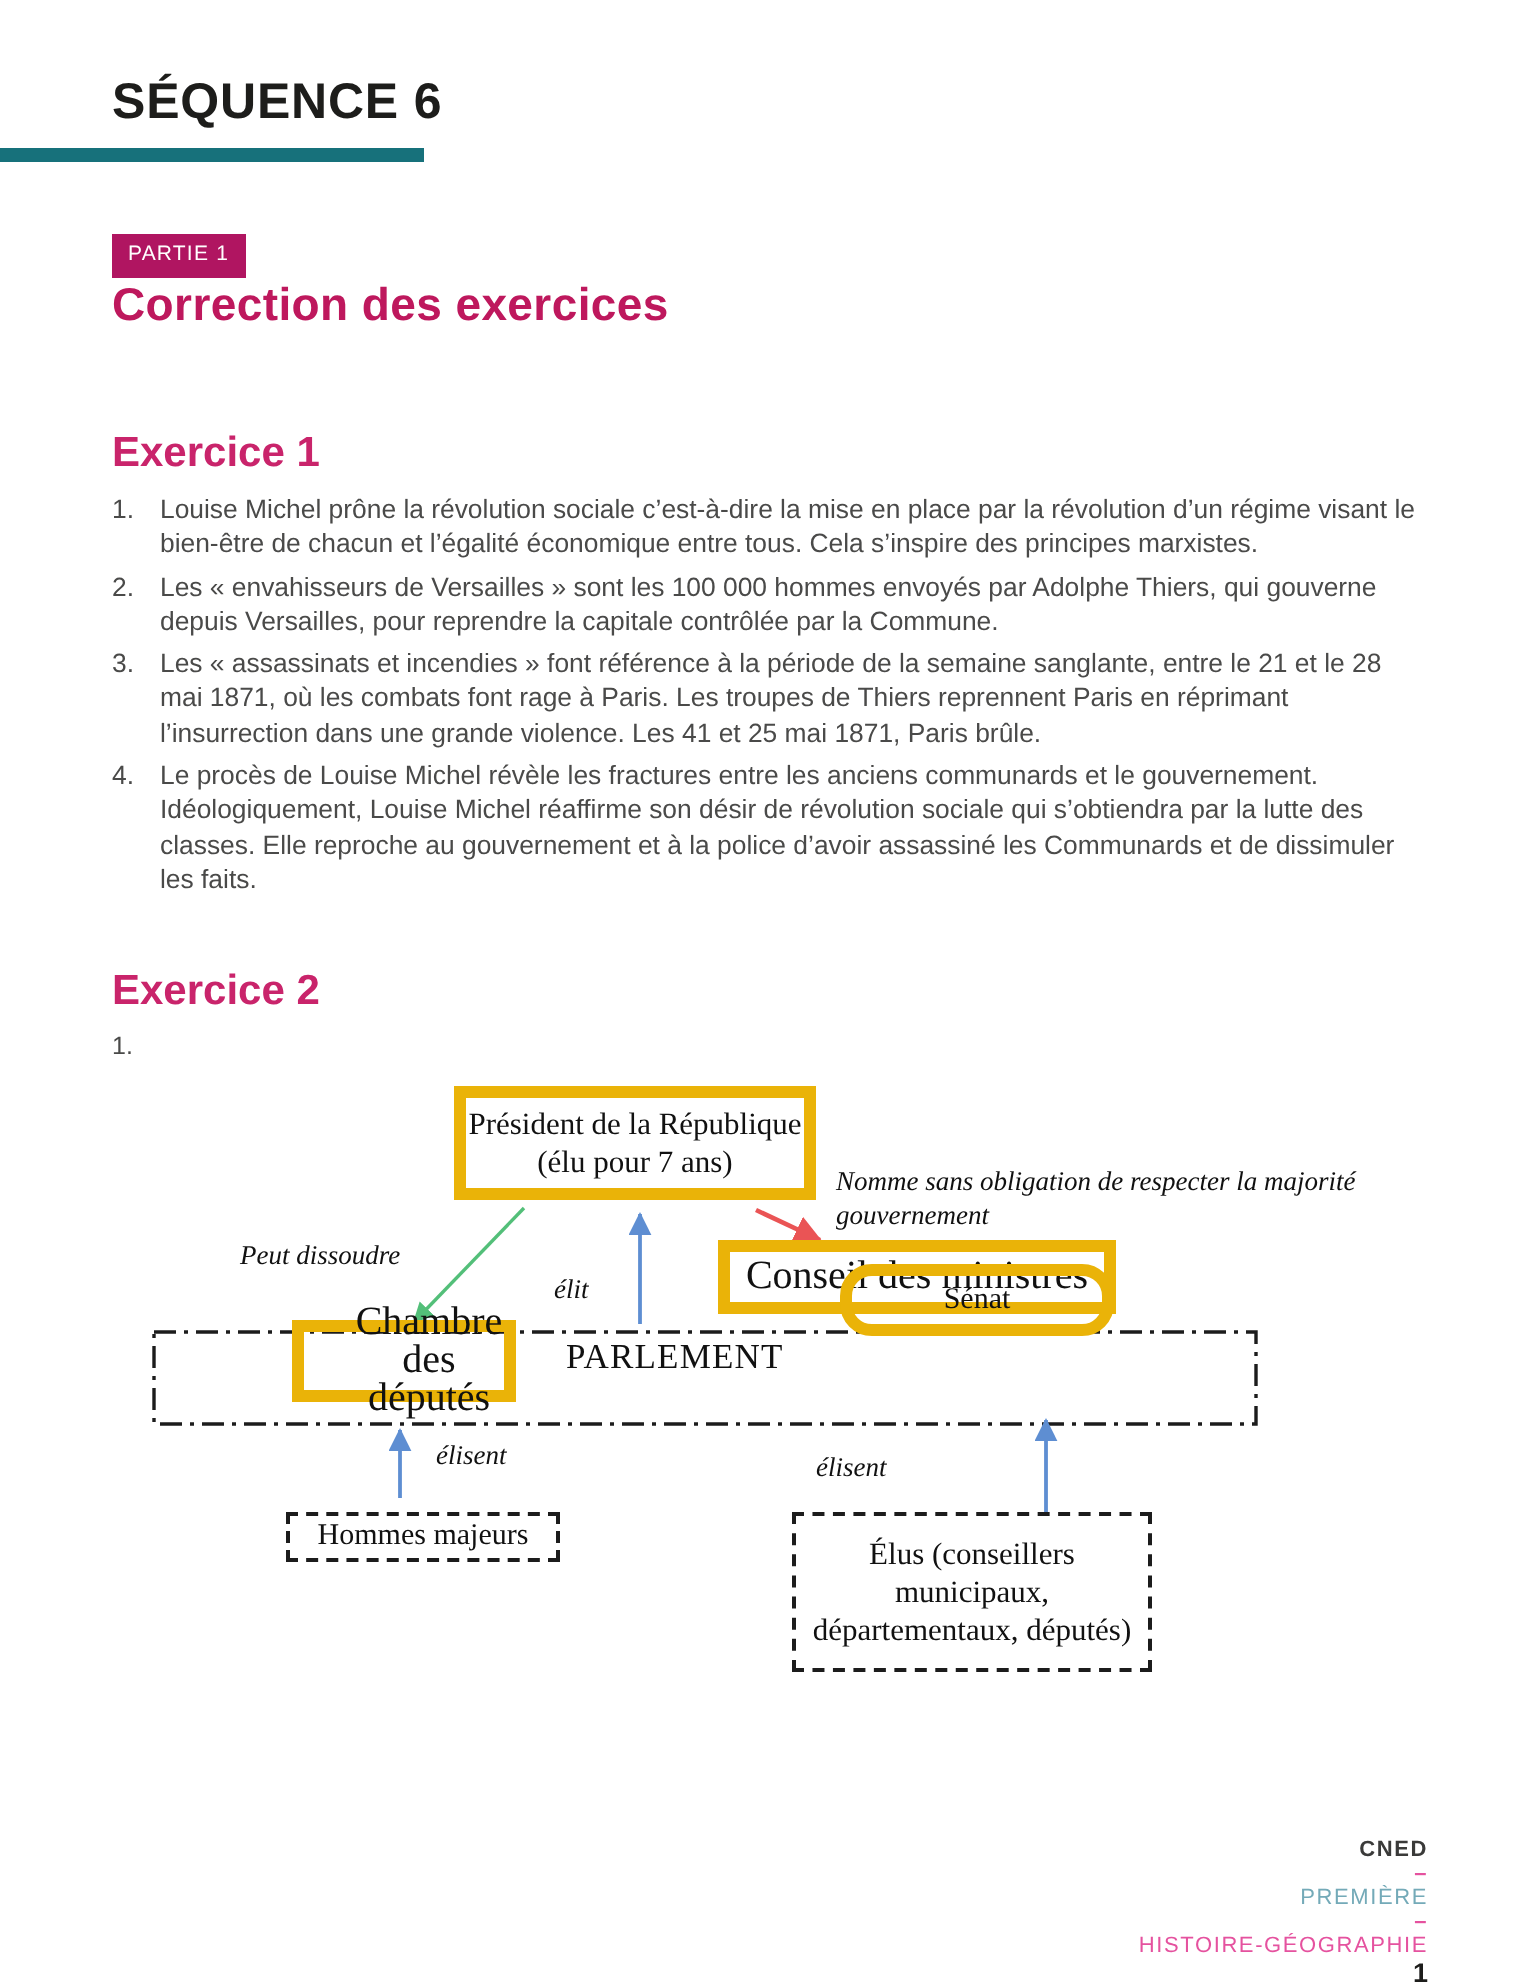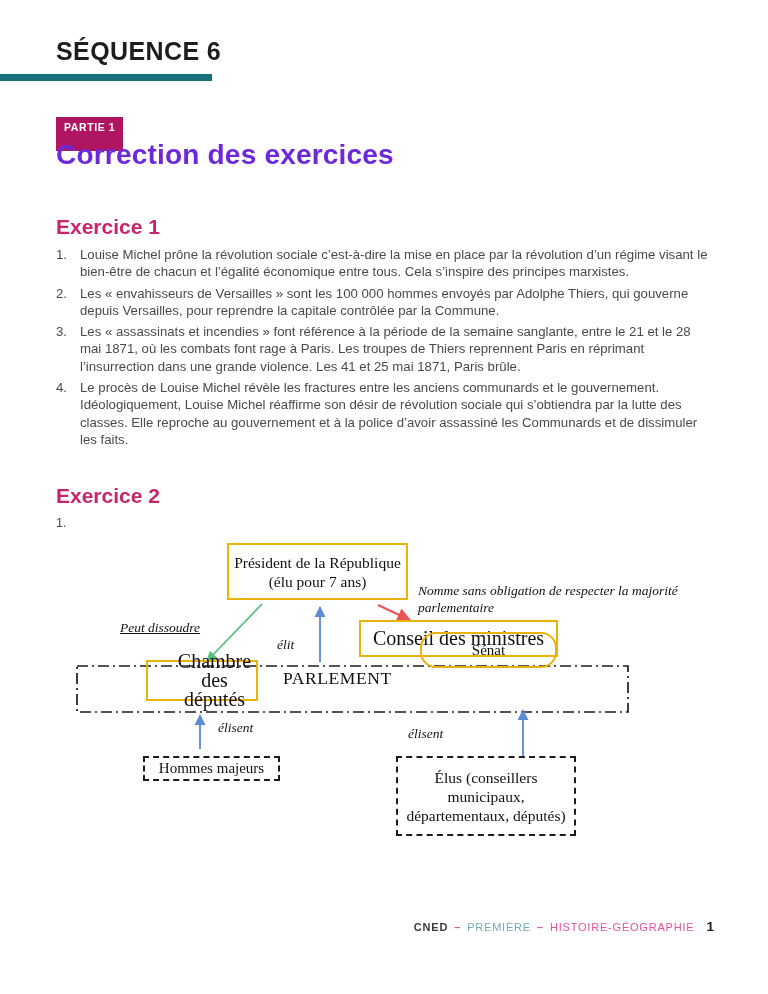--- a/index.html
+++ b/index.html
@@ -4,59 +4,59 @@
 <style>
   html,body{margin:0;padding:0;background:#ffffff;}
   .page{position:relative;width:768px;height:994px;background:#ffffff;overflow:hidden;
         font-family:"Liberation Sans",sans-serif;color:#1d1d1b;}
 
   .seq-title{position:absolute;left:56px;top:37px;font-size:25px;font-weight:bold;
              letter-spacing:0.4px;color:#1d1d1b;white-space:nowrap;}
   .teal-bar{position:absolute;left:0;top:74px;width:212px;height:7px;background:#17717b;}
 
   .badge{position:absolute;left:56px;top:117px;background:#b01561;color:#ffffff;
-         font-size:10.5px;font-weight:bold;letter-spacing:0.6px;padding:4px 8px 18px 8px;}
-  .main-title{position:absolute;left:56px;top:139px;font-size:28px;font-weight:bold;
-              color:#6d28d9;letter-spacing:0.2px;}
+         font-size:10.5px;font-weight:normal;letter-spacing:0.6px;padding:4px 8px 6px 8px;}
+  .main-title{position:absolute;left:56px;top:139px;font-size:23px;font-weight:bold;
+              color:#be185d;letter-spacing:0.2px;}
 
   .ex-heading{position:absolute;left:56px;font-size:21px;font-weight:bold;color:#c9246b;}
   .ex1{top:215px;} .ex2{top:484px;}
 
   .list{position:absolute;left:56px;top:246px;width:658px;}
   .list-item{display:flex;margin-bottom:4px;font-size:13.2px;line-height:17.3px;color:#4a4a49;}
   .list-num{width:24px;flex:none;}
   .list-text{flex:1;}
 
   .ex2-num{position:absolute;left:56px;top:516px;font-size:12.5px;color:#4a4a49;}
 
   
   .diagram{position:absolute;left:0;top:0;width:768px;height:994px;filter:blur(0.2px);}
-  .d-box{position:absolute;border:2px solid #eab308;background:#ffffff;
+  .d-box{position:absolute;border:6px solid #eab308;background:#ffffff;
          font-family:"Liberation Serif",serif;color:#111111;text-align:center;
          display:flex;align-items:center;justify-content:center;box-sizing:border-box;}
   .d-dashed{border:2px dashed #1c1c1c;}
   .b-president{left:227px;top:543px;width:181px;height:57px;font-size:15.5px;line-height:19px;}
   .b-conseil{left:359px;top:620px;width:199px;height:37px;font-size:20px;}
   .b-chambre{left:146px;top:660px;width:112px;height:41px;font-size:20px;line-height:19px;background:transparent;padding-left:25px;}
   .b-senat{left:420px;top:632px;width:137px;height:36px;font-size:15px;background:transparent;border-radius:16px;}
   .b-hommes{left:143px;top:756px;width:137px;height:25px;font-size:15px;}
   .b-elus{left:396px;top:756px;width:180px;height:80px;font-size:15.5px;line-height:19px;padding:2px 6px;}
   .d-label{position:absolute;font-family:"Liberation Serif",serif;font-style:italic;
            font-size:13.5px;color:#111111;white-space:nowrap;}
   .l-note{left:418px;top:583px;width:306px;white-space:normal;line-height:16.5px;}
-  .l-peut{left:120px;top:620px;text-decoration:underline;}
+  .l-peut{left:120px;top:620px;}
   .l-elit{left:277px;top:637px;}
   .l-elisent-left{left:218px;top:720px;}
   .l-elisent-right{left:408px;top:726px;}
   .l-parlement{left:283px;top:668px;font-style:normal;font-size:17.5px;letter-spacing:0.6px;}
   .d-svg{position:absolute;left:0;top:535px;width:768px;height:310px;}
 
   
-  .footer{position:absolute;top:919px;right:54px;display:flex;align-items:center;
-          font-size:11px;letter-spacing:0.8px;white-space:nowrap;}
+  .footer{position:absolute;top:919px;right:54px;display:flex;align-items:flex-end;
+          font-size:11px;letter-spacing:0.8px;white-space:nowrap;flex-direction:column;}
   .footer span{margin-left:6px;}
   .f-brand{font-weight:bold;color:#3a3a39;}
   .f-sep{color:#e5529f;font-weight:bold;}
   .f-level{color:#74aab8;}
   .f-subject{color:#e5529f;}
   .f-page{font-weight:bold;color:#1d1d1b;font-size:13.5px;margin-left:12px !important;letter-spacing:0;}
 </style>
 </head>
 <body>
 
@@ -108,21 +108,21 @@
       </defs>
       <rect x="77" y="131" width="551" height="46" fill="none" stroke="#1c1c1c" stroke-width="1.7" stroke-dasharray="11 4 2 4"></rect>
       <line x1="262" y1="69" x2="207" y2="126" stroke="#53bf79" stroke-width="1.7" marker-end="url(#ah-g)"></line>
       <line x1="320" y1="127" x2="320" y2="72" stroke="#5e8ed2" stroke-width="1.9" marker-end="url(#ah-b)"></line>
       <line x1="378" y1="70" x2="410" y2="85" stroke="#ea5455" stroke-width="2.3" marker-end="url(#ah-r)"></line>
       <line x1="200" y1="214" x2="200" y2="180" stroke="#5e8ed2" stroke-width="1.9" marker-end="url(#ah-b)"></line>
       <line x1="523" y1="221" x2="523" y2="175" stroke="#5e8ed2" stroke-width="1.9" marker-end="url(#ah-b)"></line>
     </svg>
 
     <div class="d-box b-president">Président de la République (élu pour 7 ans)</div>
-    <div class="d-label l-note">Nomme sans obligation de respecter la majorité parlementaire</div>
+    <div class="d-label l-note">Nomme sans obligation de respecter la majorité gouvernement</div>
     <div class="d-box b-conseil">Conseil des ministres</div>
     <div class="d-label l-peut">Peut dissoudre</div>
     <div class="d-label l-elit">élit</div>
     <div class="d-label l-parlement">PARLEMENT</div>
     <div class="d-box b-chambre">Chambre des députés</div>
     <div class="d-box b-senat">Sénat</div>
     <div class="d-label l-elisent-left">élisent</div>
     <div class="d-label l-elisent-right">élisent</div>
     <div class="d-box d-dashed b-elus">Élus (conseillers municipaux, départementaux, députés)</div>
     <div class="d-box d-dashed b-hommes">Hommes majeurs</div>

